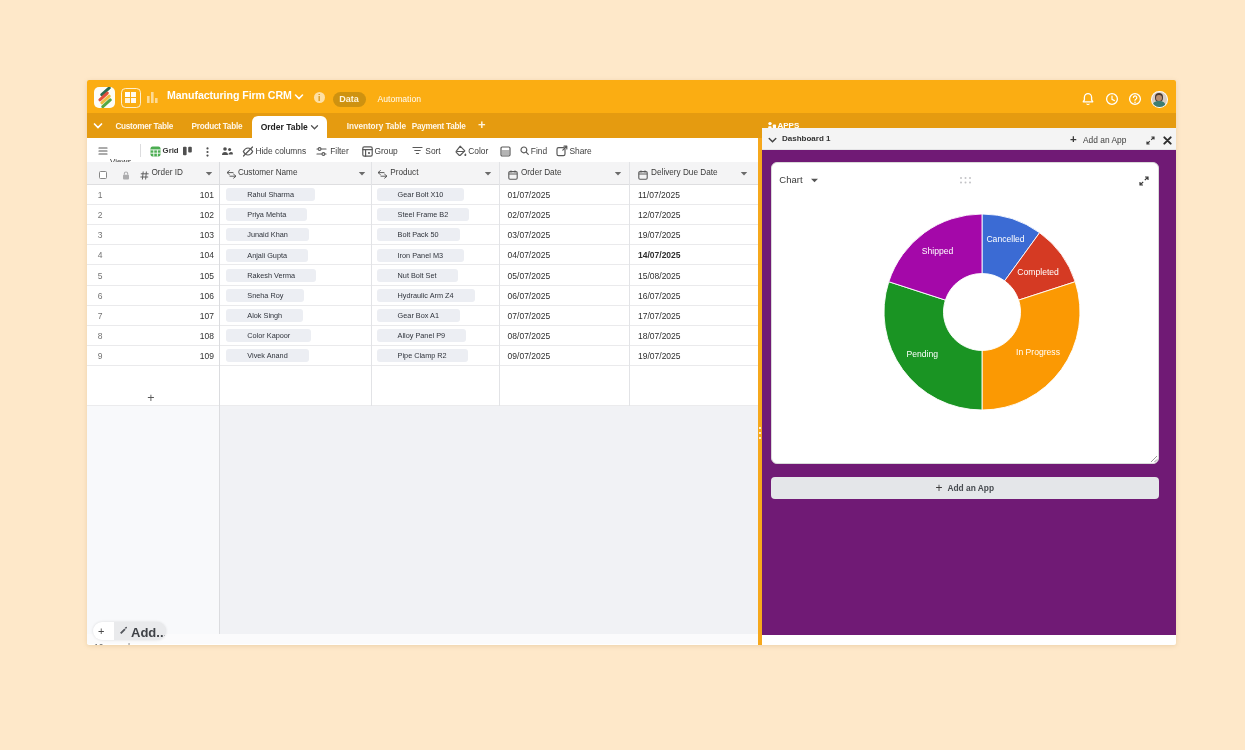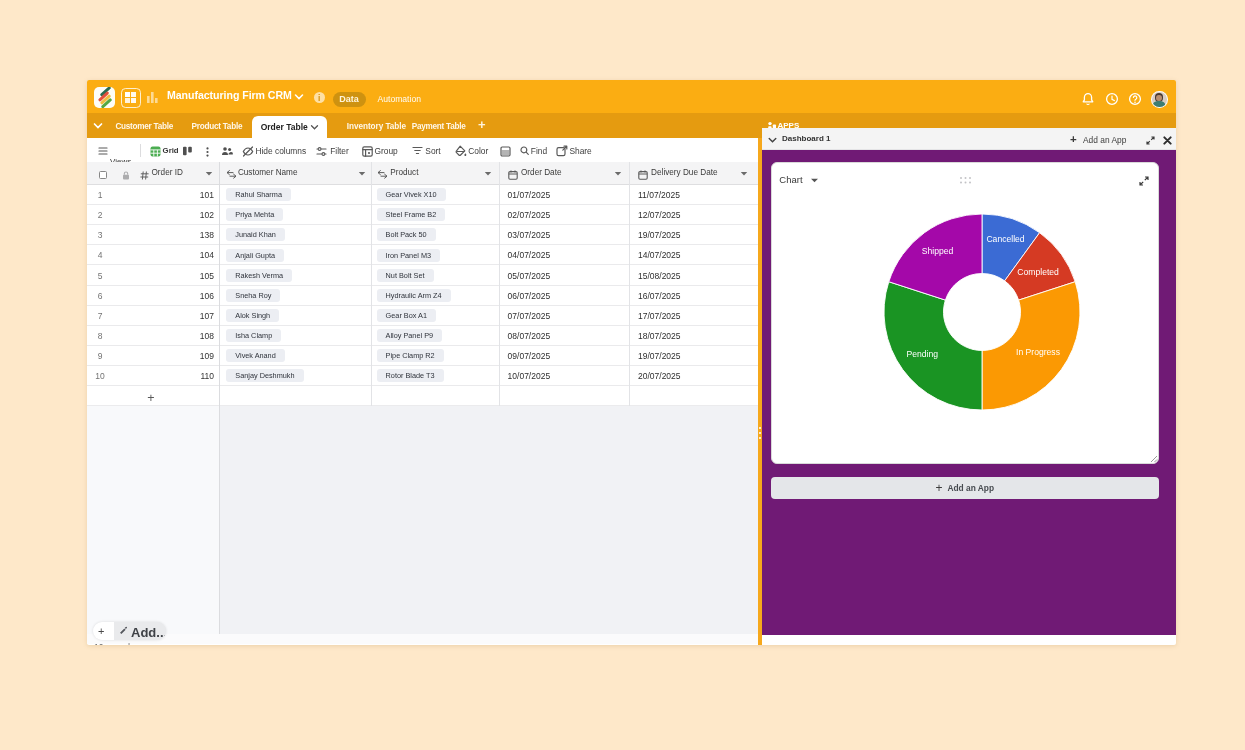--- a/index.html
+++ b/index.html
@@ -28,21 +28,21 @@
   .rpanel { position:absolute; left:675px; top:48px; width:414px; height:507px; background:#701a75; }
   .dashrow { position:absolute; left:0; top:0; width:414px; height:22px; background:#F4F4F4;
              border-bottom:1px solid #E4E4E6; }
   .card { position:absolute; left:9px; top:34.2px; width:387.5px; height:302.3px; background:#fff;
           border:1px solid #D9D9D9; border-radius:6px; }
   .addapp { position:absolute; left:9px; top:349px; width:387.5px; height:22px; background:#E4E6E9;
             border-radius:4px; color:#474B50; font-size:8.4px; font-weight:bold;
             display:flex; align-items:center; justify-content:center; }
   .cell { position:absolute; white-space:nowrap; }
   .chip { position:absolute; top:3.2px; height:13px; background:#ECEEF3; border-radius:3px;
-          color:#2F333B; font-size:7.3px; line-height:13px; padding:0 9px; letter-spacing:0; }
+          color:#2F333B; font-size:7.3px; line-height:13px; padding:0 21px; letter-spacing:0; }
   .dtxt { position:absolute; top:0; height:20.1px; line-height:20.1px; color:#2E2E2E; font-size:8.5px; }
   .rnum { position:absolute; left:6px; top:0; width:14px; text-align:center; height:20.1px;
           line-height:20.1px; color:#737373; font-size:8.5px; }
   .oid { position:absolute; left:90px; top:0; width:37px; text-align:right; height:20.1px;
          line-height:20.1px; color:#333; font-size:8.5px; }
   .htxt { color:#3B3B3B; font-size:8.2px; }
   .tb-ic { stroke:#595959; fill:none; stroke-width:1.2; stroke-linecap:round; stroke-linejoin:round; }
 </style>
 </head>
 <body>
@@ -235,47 +235,47 @@
     <div class="cell htxt" style="left:564.1px;top:5.8px;">Delivery Due Date</div>
     <svg style="position:absolute;left:652.5px;top:9px;" width="8" height="6" viewBox="0 0 8 6">
           <path d="M0.8 1 L4 4.4 L7.2 1 Z" fill="#6a6a6a"></path>
         </svg>
   </div>
 
   <div class="row" style="top:105.1px;">
         <div class="rnum">1</div>
         <div class="oid">101</div>
         <div class="chip" style="left:139.3px;">Rahul Sharma</div>
-        <div class="chip" style="left:289.6px;">Gear Vivek X10</div>
+        <div class="chip" style="left:289.6px;">Gear Bolt X10</div>
         <div class="dtxt" style="left:420.6px;">01/07/2025</div>
         <div class="dtxt" style="left:551px;">11/07/2025</div>
       </div>
   <div class="row" style="top:125.2px;">
         <div class="rnum">2</div>
         <div class="oid">102</div>
         <div class="chip" style="left:139.3px;">Priya Mehta</div>
         <div class="chip" style="left:289.6px;">Steel Frame B2</div>
         <div class="dtxt" style="left:420.6px;">02/07/2025</div>
         <div class="dtxt" style="left:551px;">12/07/2025</div>
       </div>
   <div class="row" style="top:145.3px;">
         <div class="rnum">3</div>
-        <div class="oid">138</div>
+        <div class="oid">103</div>
         <div class="chip" style="left:139.3px;">Junaid Khan</div>
         <div class="chip" style="left:289.6px;">Bolt Pack 50</div>
         <div class="dtxt" style="left:420.6px;">03/07/2025</div>
         <div class="dtxt" style="left:551px;">19/07/2025</div>
       </div>
   <div class="row" style="top:165.4px;">
         <div class="rnum">4</div>
         <div class="oid">104</div>
         <div class="chip" style="left:139.3px;">Anjali Gupta</div>
         <div class="chip" style="left:289.6px;">Iron Panel M3</div>
         <div class="dtxt" style="left:420.6px;">04/07/2025</div>
-        <div class="dtxt" style="left:551px;">14/07/2025</div>
+        <div class="dtxt" style="left:551px;font-weight:bold;">14/07/2025</div>
       </div>
   <div class="row" style="top:185.5px;">
         <div class="rnum">5</div>
         <div class="oid">105</div>
         <div class="chip" style="left:139.3px;">Rakesh Verma</div>
         <div class="chip" style="left:289.6px;">Nut Bolt Set</div>
         <div class="dtxt" style="left:420.6px;">05/07/2025</div>
         <div class="dtxt" style="left:551px;">15/08/2025</div>
       </div>
   <div class="row" style="top:205.6px;">
@@ -290,40 +290,32 @@
         <div class="rnum">7</div>
         <div class="oid">107</div>
         <div class="chip" style="left:139.3px;">Alok Singh</div>
         <div class="chip" style="left:289.6px;">Gear Box A1</div>
         <div class="dtxt" style="left:420.6px;">07/07/2025</div>
         <div class="dtxt" style="left:551px;">17/07/2025</div>
       </div>
   <div class="row" style="top:245.8px;">
         <div class="rnum">8</div>
         <div class="oid">108</div>
-        <div class="chip" style="left:139.3px;">Isha Clamp</div>
+        <div class="chip" style="left:139.3px;">Color Kapoor</div>
         <div class="chip" style="left:289.6px;">Alloy Panel P9</div>
         <div class="dtxt" style="left:420.6px;">08/07/2025</div>
         <div class="dtxt" style="left:551px;">18/07/2025</div>
       </div>
   <div class="row" style="top:265.9px;">
         <div class="rnum">9</div>
         <div class="oid">109</div>
         <div class="chip" style="left:139.3px;">Vivek Anand</div>
         <div class="chip" style="left:289.6px;">Pipe Clamp R2</div>
         <div class="dtxt" style="left:420.6px;">09/07/2025</div>
         <div class="dtxt" style="left:551px;">19/07/2025</div>
-      </div>
-  <div class="row" style="top:286px;">
-        <div class="rnum">10</div>
-        <div class="oid">110</div>
-        <div class="chip" style="left:139.3px;">Sanjay Deshmukh</div>
-        <div class="chip" style="left:289.6px;">Rotor Blade T3</div>
-        <div class="dtxt" style="left:420.6px;">10/07/2025</div>
-        <div class="dtxt" style="left:551px;">20/07/2025</div>
       </div>
   <div class="addrow">
         <div style="position:absolute;left:57px;top:4px;width:14px;text-align:center;color:#595959;font-size:12.5px;line-height:16px;">+</div>
       </div>
   <div class="emptyA"></div>
       <div class="emptyB"></div>
   <div class="bstrip"></div>
 
   <div class="vdiv" style="left:132px; height:472px; background:#DBDCDF;"></div>
   <div class="vdiv" style="left:284px;"></div>

